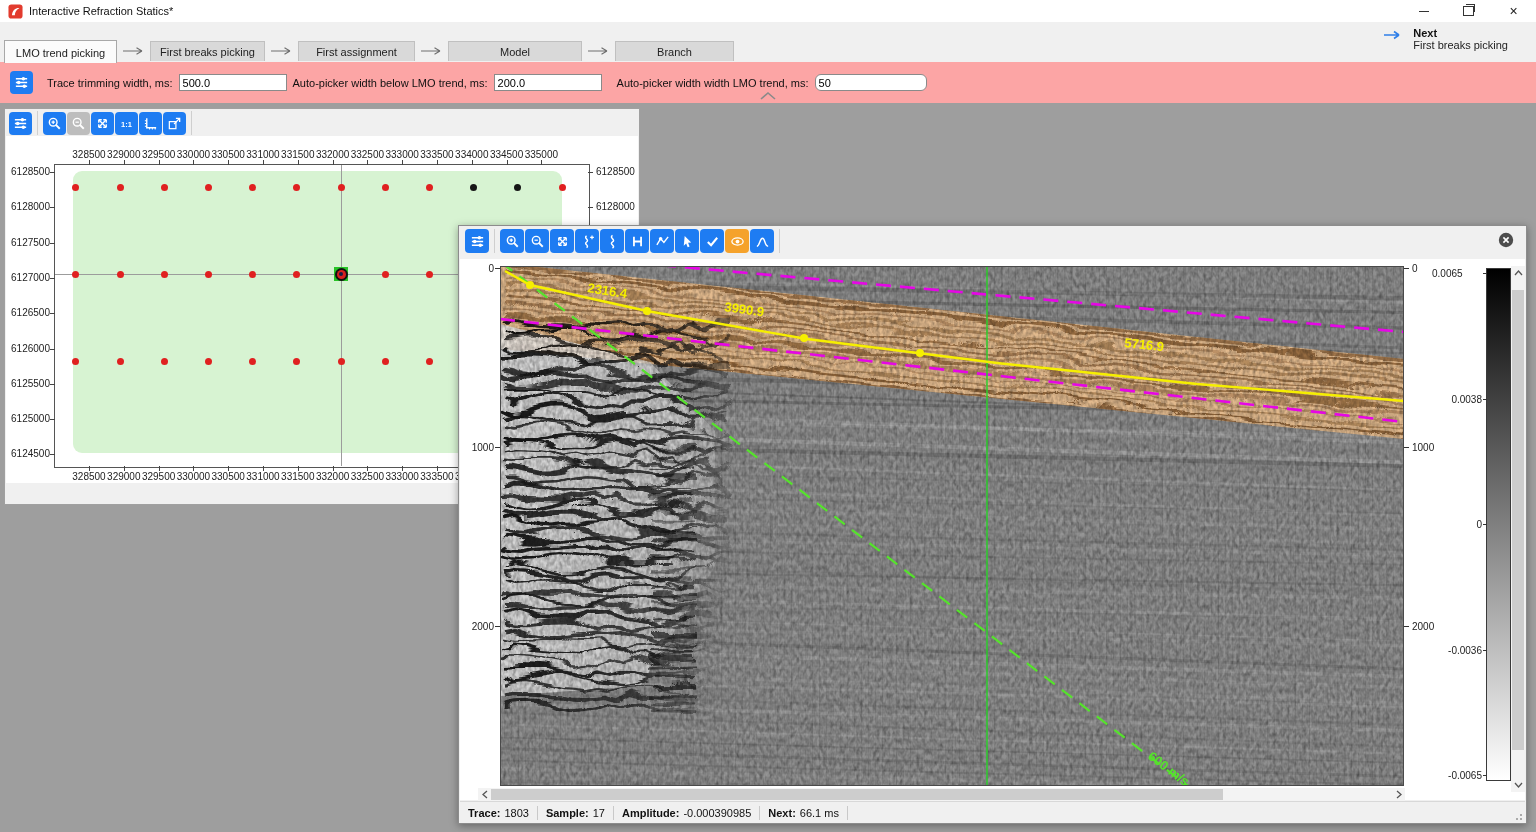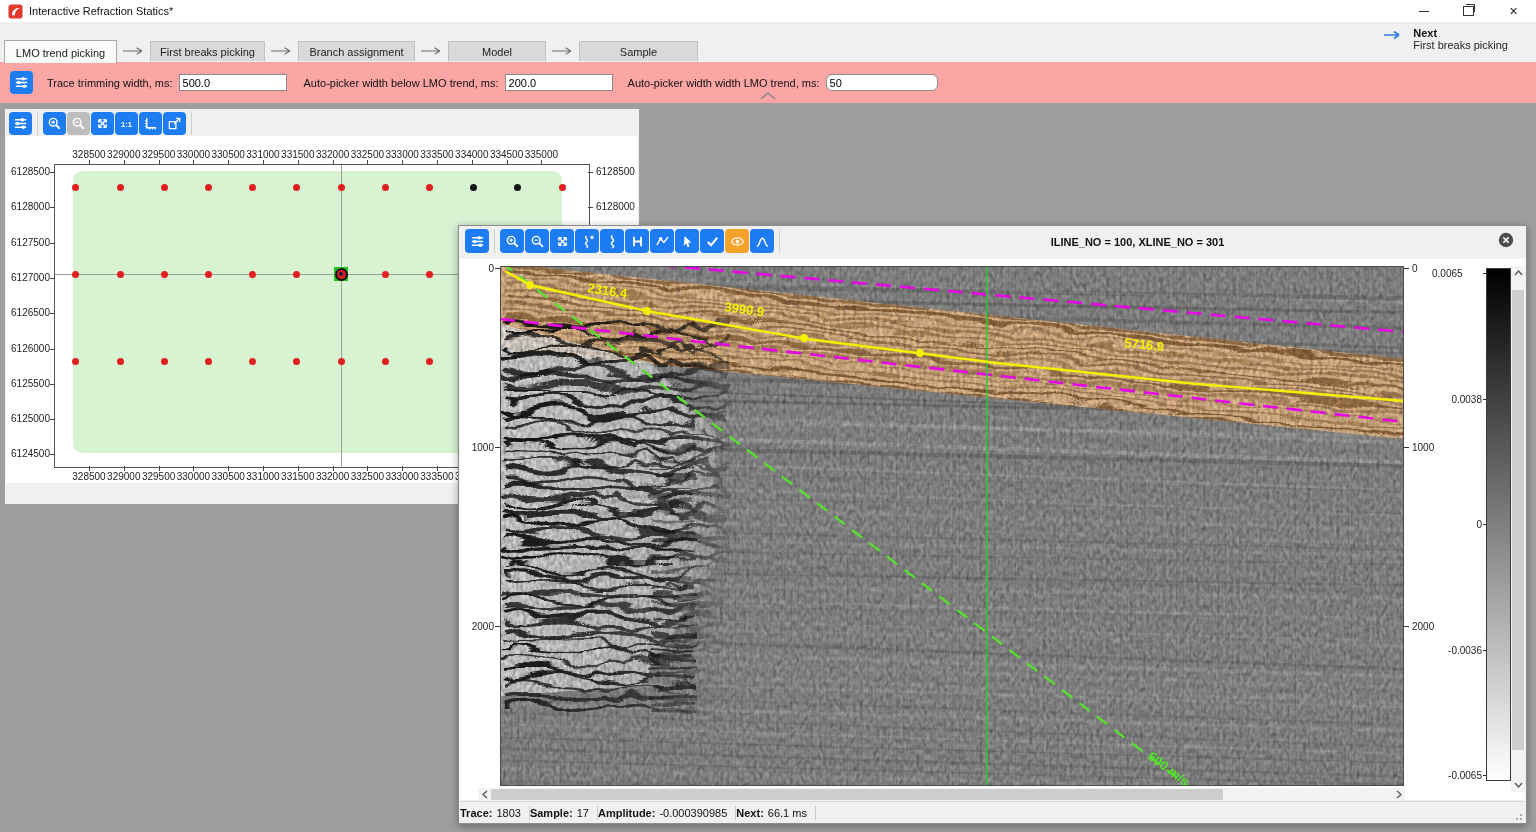--- a/index.html
+++ b/index.html
@@ -54,21 +54,21 @@
   #seis-plot{position:absolute;left:40px;top:7px;width:904px;height:520px;}
   .stick-lab{position:absolute;font-size:10px;color:#222;}
   .stick{position:absolute;background:#333;}
   #colorbar{position:absolute;left:1026px;top:9px;width:23px;height:511px;border:1px solid #3a3a3a;background:linear-gradient(#000,#fff);}
   #vscroll{position:absolute;left:1051px;top:7px;width:14px;height:526px;background:#f3f3f3;}
   #vthumb{position:absolute;left:1px;width:12px;background:#cdcdcd;}
   #hscroll{position:absolute;left:18px;top:529px;width:927px;height:13px;background:#f3f3f3;}
   #hthumb{position:absolute;top:1px;height:11px;background:#cdcdcd;}
   .scroll-arrow{position:absolute;display:flex;align-items:center;justify-content:center;color:#555;font-size:10px;}
   #seis-status{position:absolute;left:1px;top:575px;width:1065px;height:21px;background:#f0f0f0;border-top:1px solid #d8d8d8;display:flex;align-items:center;font-size:11px;color:#111;}
-  .st-label{font-weight:bold;}
+  .st-label{font-weight:bold;margin-left:8px;}
   .st-val{margin-left:4px;}
   .st-sep{width:1px;height:14px;background:#c9c9c9;margin-left:8px;}
   #resize-grip{position:absolute;right:3px;bottom:3px;width:8px;height:8px;}
   #resize-grip i{position:absolute;width:2px;height:2px;background:#aaa;}
 </style>
 </head>
 <body>
 
 <div id="titlebar">
   <svg id="app-icon" viewBox="0 0 16 16">
@@ -96,33 +96,33 @@
         <svg width="24" height="10" viewBox="0 0 24 10">
           <path d="M1,5H20M20,5L14.5,1.8M20,5L14.5,8.2" stroke="#6e6e6e" stroke-width="1.1" fill="none"></path>
         </svg>
       </div>
       <div class="tab" style="width: 115px;">First breaks picking</div>
       <div class="tab-arrow">
         <svg width="24" height="10" viewBox="0 0 24 10">
           <path d="M1,5H20M20,5L14.5,1.8M20,5L14.5,8.2" stroke="#6e6e6e" stroke-width="1.1" fill="none"></path>
         </svg>
       </div>
-      <div class="tab" style="width: 117px;">Branch assignment</div>
+      <div class="tab" style="width: 117px;">First assignment</div>
       <div class="tab-arrow">
         <svg width="24" height="10" viewBox="0 0 24 10">
           <path d="M1,5H20M20,5L14.5,1.8M20,5L14.5,8.2" stroke="#6e6e6e" stroke-width="1.1" fill="none"></path>
         </svg>
       </div>
-      <div class="tab" style="width: 98px;">Model</div>
+      <div class="tab" style="width: 134px;">Model</div>
       <div class="tab-arrow">
         <svg width="24" height="10" viewBox="0 0 24 10">
           <path d="M1,5H20M20,5L14.5,1.8M20,5L14.5,8.2" stroke="#6e6e6e" stroke-width="1.1" fill="none"></path>
         </svg>
       </div>
-      <div class="tab" style="width: 119px;">Sample</div>
+      <div class="tab" style="width: 119px;">Branch</div>
     </div>
   <div id="next-btn">
     <svg width="22" height="14" viewBox="0 0 22 14">
       <path d="M1,8 H16 M16,8 L11,4.5 M16,8 L11,11.5" stroke="#2f7fe8" stroke-width="1.6" fill="none"></path>
     </svg>
     <div id="next-txt">
       <div id="next-title">Next</div>
       <div id="next-sub">First breaks picking</div>
     </div>
   </div>
@@ -132,21 +132,21 @@
     <div class="tbtn" style="margin-left: 10px;">
       <svg viewBox="0 0 16 16">
         <path d="M2,4h12M2,8h12M2,12h12" stroke="#fff" stroke-width="1.4"></path>
         <circle cx="10" cy="4" r="1.9" fill="#fff"></circle>
         <circle cx="5" cy="8" r="1.9" fill="#fff"></circle>
         <circle cx="11" cy="12" r="1.9" fill="#fff"></circle>
       </svg>
     </div>
     <span class="pfield-label" style="margin-left: 14px;">Trace trimming width, ms:</span>
     <input class="pfield-input" value="500.0" style="width: 100px;">
-    <span class="pfield-label" style="margin-left: 17px;">Auto-picker width below LMO trend, ms:</span>
+    <span class="pfield-label" style="margin-left: 6px;">Auto-picker width below LMO trend, ms:</span>
     <input class="pfield-input" value="200.0" style="width: 100px;">
     <span class="pfield-label" style="margin-left: 15px;">Auto-picker width width LMO trend, ms:</span>
     <input class="pfield-input" value="50" style="width: 104px; border-radius: 6px;">
   </div>
 <svg id="collapse-chevron" viewBox="0 0 20 11">
   <path d="M3,8 L10,2 L17,8" stroke="#8a8a8a" stroke-width="1.6" fill="none"></path>
 </svg>
 
 <div id="main">
 
@@ -404,21 +404,20 @@
             <circle cx="8" cy="8" r="2" fill="#fff"></circle>
           </svg>
         </div>
         <div class="tbtn">
           <svg viewBox="0 0 16 16">
             <path d="M2,13 C5,13 5,4.5 8,4.5 C11,4.5 10,13 14,13" stroke="#fff" stroke-width="1.5" fill="none"></path>
           </svg>
         </div>
         <div class="tb-sep"></div>
       </div>
-    <div id="seis-title">ILINE_NO = 100, XLINE_NO = 301</div>
     <svg id="seis-close" viewBox="0 0 16 16">
       <circle cx="8" cy="8" r="7.2" fill="#4d4d4d"></circle>
       <path d="M5.4,5.4 L10.6,10.6 M10.6,5.4 L5.4,10.6" stroke="#fff" stroke-width="1.6"></path>
     </svg>
     <div id="seis-client">
       <svg id="seis-plot" viewBox="0 0 904 520" preserveAspectRatio="none">
           <defs>
             <filter id="noise" x="0" y="0" width="100%" height="100%">
               <feTurbulence type="fractalNoise" baseFrequency="0.3 0.18" numOctaves="2" seed="11" result="n"></feTurbulence>
               <feColorMatrix in="n" type="matrix" values="0 0 0 0 0  0 0 0 0 0  0 0 0 0 0  0.9 0.9 0.9 0 -1"></feColorMatrix>

